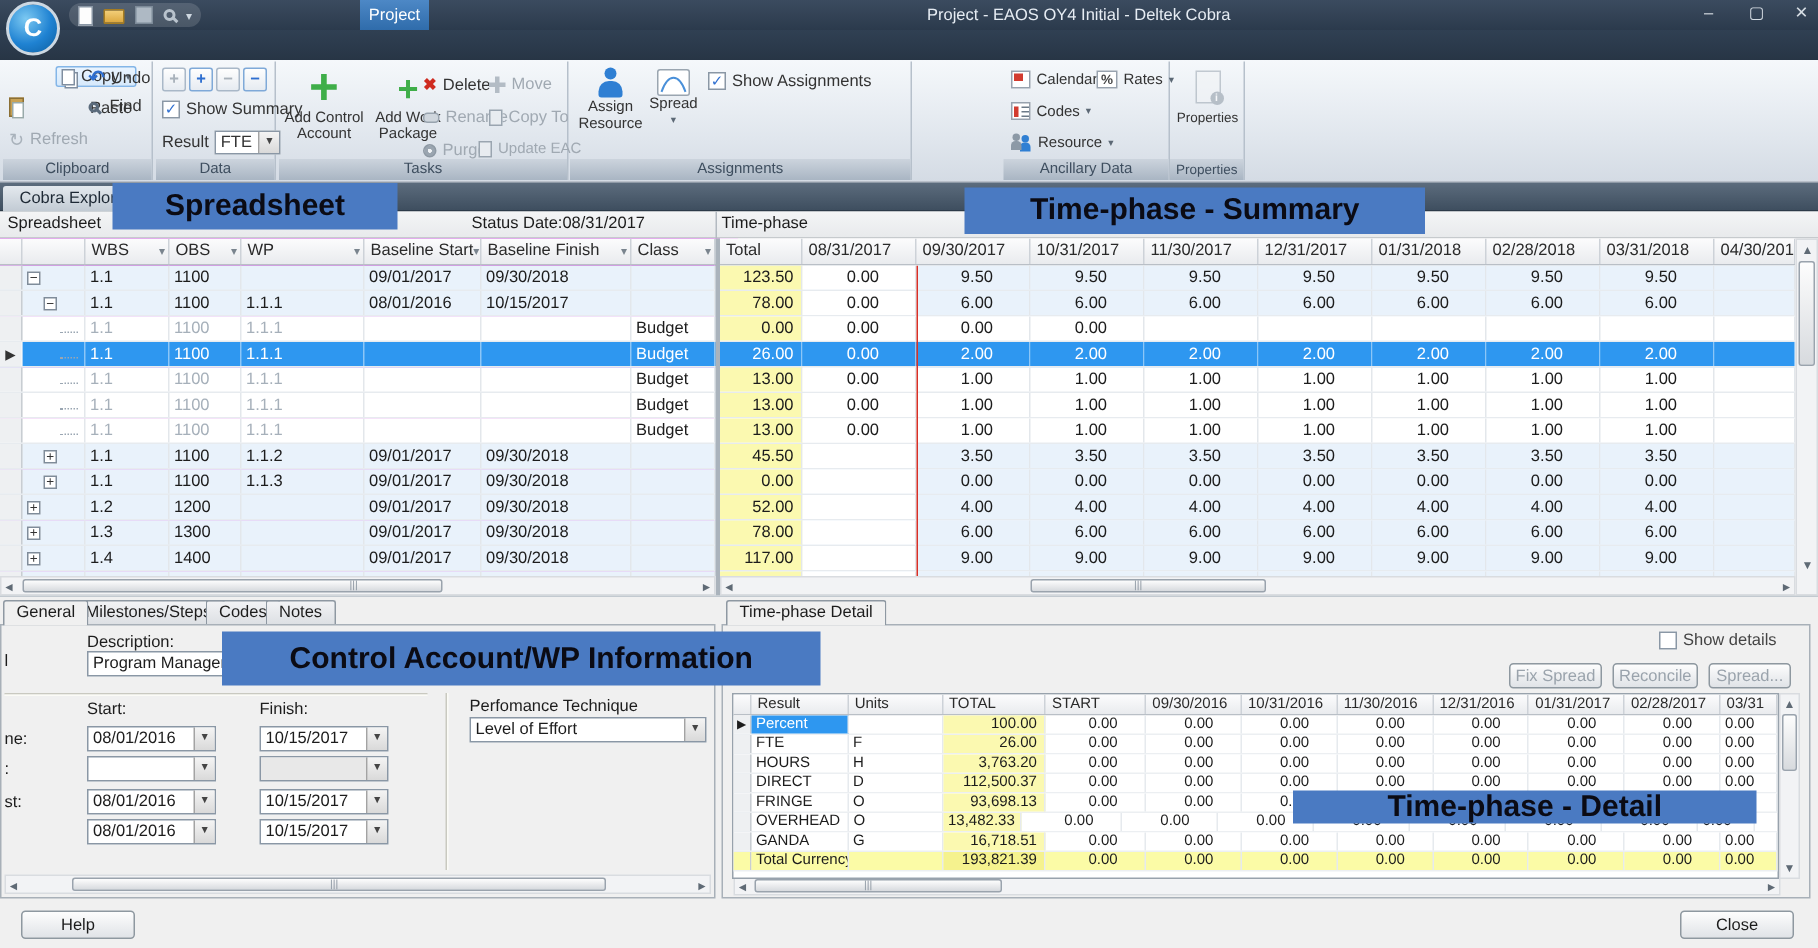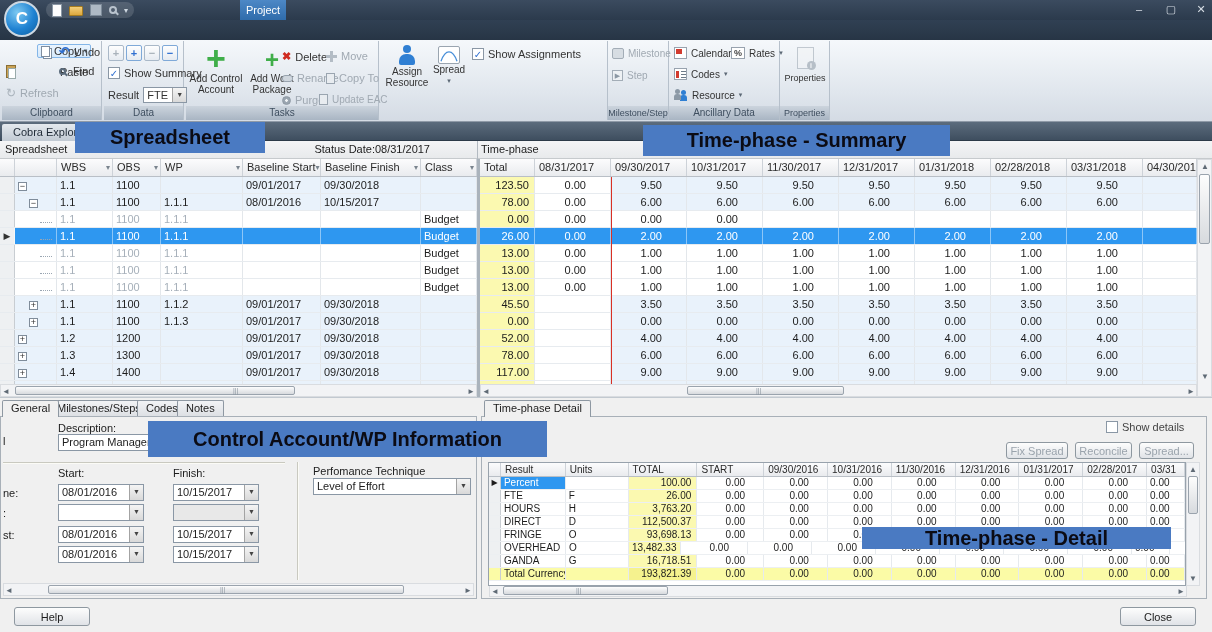--- a/index.html
+++ b/index.html
@@ -159,20 +159,21 @@
 
   <div id="titlebar">
     <div id="qat">
       <span class="qat-ic ic-newfile"></span>
       <span class="qat-ic ic-folder"></span>
       <span class="qat-ic ic-save"></span>
       <span class="ic-magn"></span>
       <span class="qat-caret">▾</span>
     </div>
     <div id="ctx-tab">Project</div>
+    <div id="win-title">Project - EAOS OY4 Initial - Deltek Cobra</div>
     <div class="winbtn" style="left:1130px;">–</div>
     <div class="winbtn" style="left:1162px;">▢</div>
     <div class="winbtn" style="left:1192px;">✕</div>
   </div>
   <div id="logo">C</div>
 
   <div id="tabrow">
     <div id="rtabs">
         <span class="rtab">Processes</span>
         <span class="rtab">Integration</span>
@@ -279,34 +280,23 @@
         <svg class="spread-svg" viewBox="0 0 22 18">
             <path d="M2 16 C7 2 15 2 20 16" fill="none" stroke="#4a90d9" stroke-width="1.5"></path>
           </svg>
         <span>Spread</span>
         <span class="caret">▾</span>
       </div>
       <div class="rbtn" style="left:92px;top:7px;">
         <span class="cb">✓</span>
         <span>Show Assignments</span>
       </div>
+      <div class="gstrip">Assignments</div>
     </div>
 
-    <div class="group" style="left:608px;width:61px;">
-      <div class="rbtn dis" style="left:4px;top:7px;font-size:10px;">
-        <span class="ic ic-mstone"></span>
-        <span>Milestone</span>
-          <span class="caret">▾</span>
-      </div>
-      <div class="rbtn dis" style="left:4px;top:29px;font-size:10px;">
-        <span class="ic-step">▶</span>
-        <span>Step</span>
-      </div>
-      <div class="gstrip" style="font-size:9px;">Milestone/Step</div>
-    </div>
 
     <div class="group" style="left:669px;width:111px;">
       <div class="rbtn" style="left:5px;top:6px;font-size:10px;">
         <span class="ic ic-calendar"></span>
         <span>Calendar</span>
           <span class="caret">▾</span>
       </div>
       <div class="rbtn" style="left:62px;top:6px;font-size:10px;">
         <span class="ic-rates">%</span>
         <span>Rates</span>

